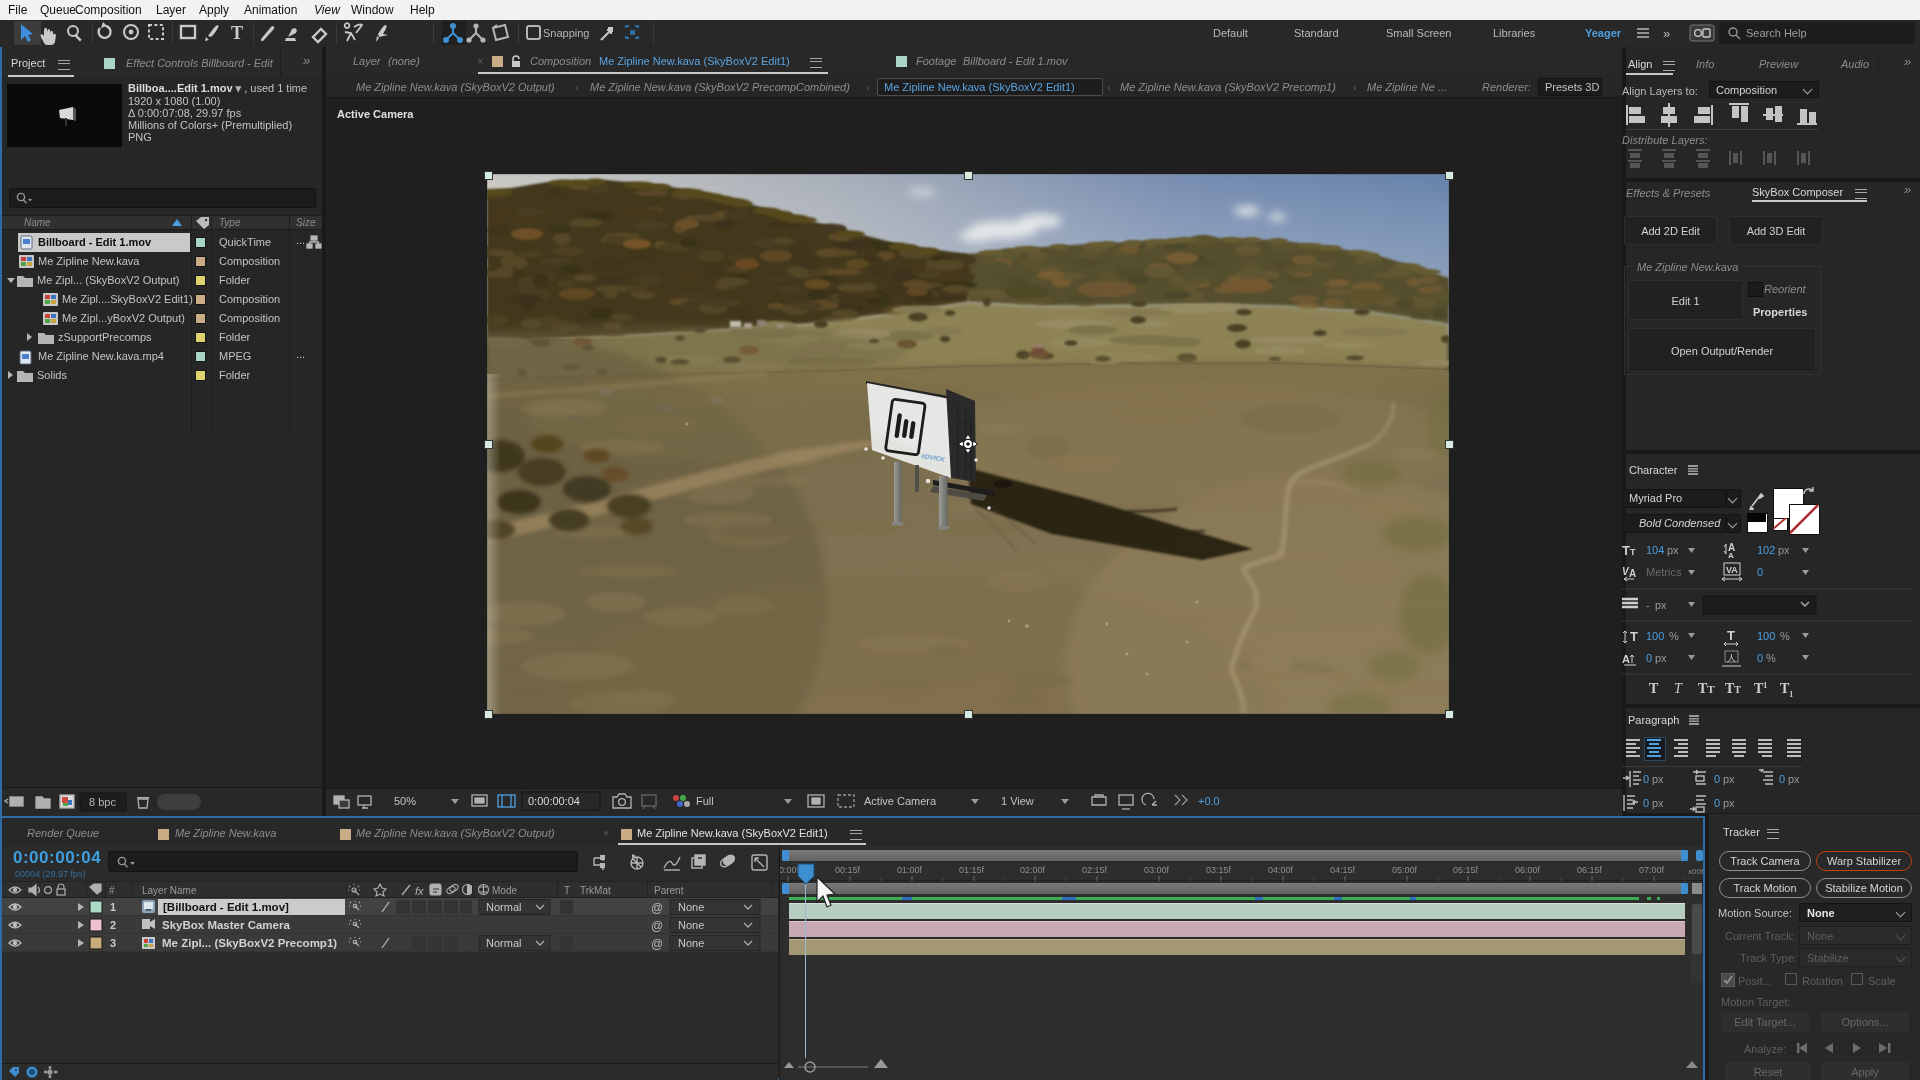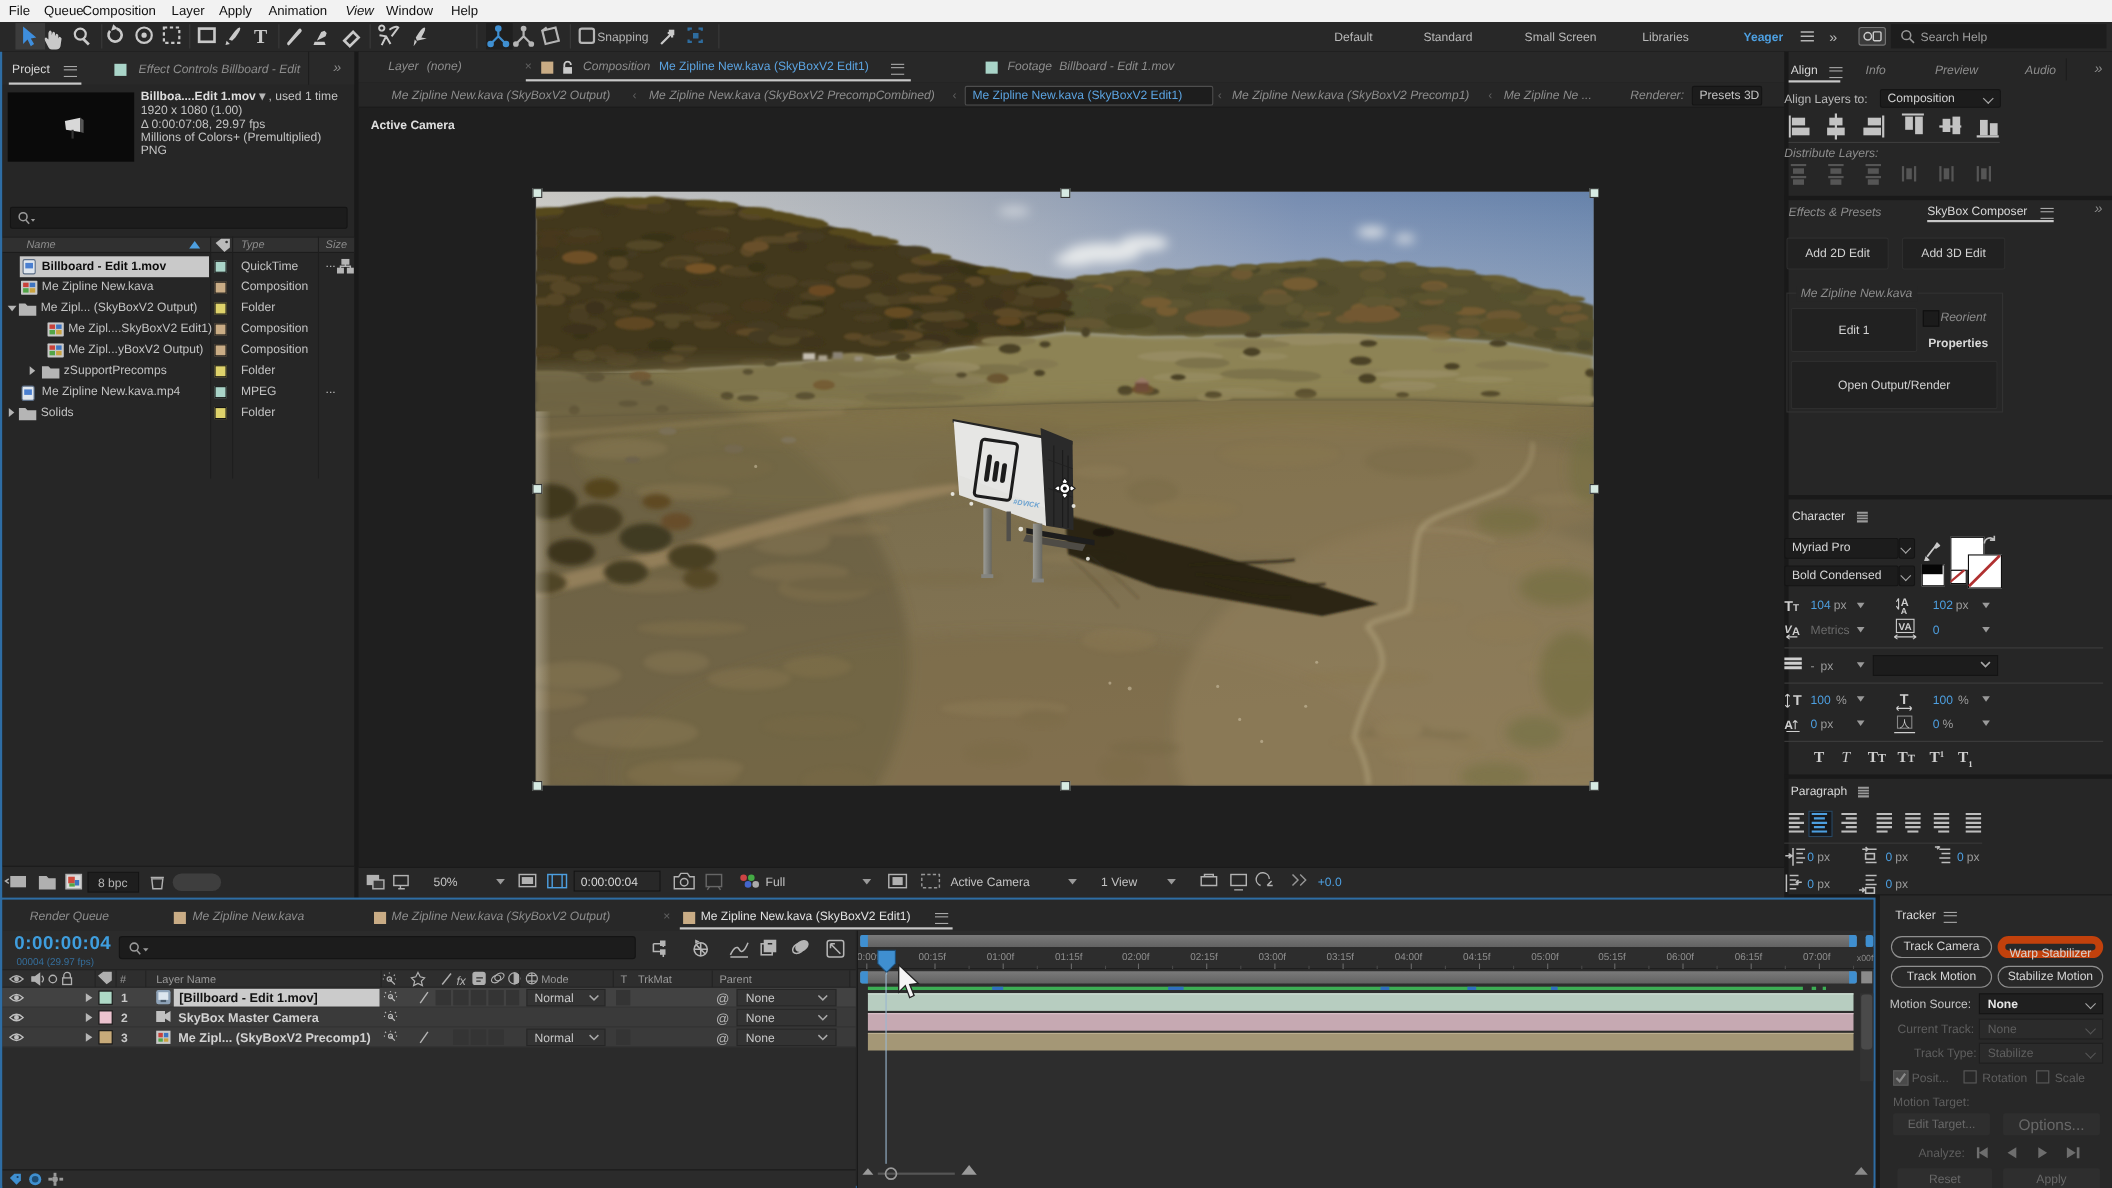--- a/index.html
+++ b/index.html
@@ -1121,21 +1121,21 @@
     </svg>
 <div class="ab" style="left:147px;top:441px;width:29px;height:29px;background:#fff;border:1px solid #0e0e0e;"></div>
 <div class="ab" style="left:163px;top:457px;width:29px;height:29px;background:#fff;border:1px solid #0e0e0e;"></div>
 <svg class="ab" style="left:163px;top:457px;" width="30" height="30">
       <path d="M1 29 L29 1" stroke="#b03030" stroke-width="2.5"></path>
     </svg>
 <svg class="ab" style="left:176px;top:438px;" width="14" height="12">
       <path d="M2 9 a5 5 0 0 1 9 -3 M11 2 v4 h-4" stroke="#bdbdbd" stroke-width="1.5" fill="none"></path>
     </svg>
 <div class="well" style="left:-4px;top:467px;width:104px;height:19px;"></div>
-<span class="tx" style="left:3px;top:469px;color:#d6d6d6;">Bold Condensed</span>
+<span class="tx" style="left:13px;top:469px;color:#d6d6d6;font-style:italic;">Bold Condensed</span>
 <div class="well" style="left:100px;top:467px;width:15px;height:19px;"></div>
     <div class="chev" style="left:103px;top:473px;"></div>
 <div class="ab" style="left:121px;top:466px;width:19px;height:18px;background:#fff;border:1px solid #0e0e0e;"></div>
 <div class="ab" style="left:121px;top:466px;width:19px;height:9px;background:#060606;"></div>
 <div class="ab" style="left:147px;top:471px;width:13px;height:11px;background:#fff;border:1px solid #0e0e0e;"></div>
 <svg class="ab" style="left:147px;top:471px;" width="14" height="12">
       <path d="M0 11 L13 0" stroke="#b03030" stroke-width="2"></path>
     </svg>
 <svg class="ab" style="left:-4px;top:494px;" width="298" height="160" viewBox="0 0 298 160">
 <g font-size="11" font-family="Liberation Sans,sans-serif">
@@ -1574,21 +1574,21 @@
         <rect x="36" y="4.7" width="3.4" height="2.6"></rect>
         <rect x="46" y="4.7" width="3.4" height="2.6"></rect>
       </g>
 </svg>
 </div>
 
 <div class="ab" id="tracker" style="left:1709px;top:814px;width:211px;height:266px;background:#282828;">
 <span class="tx" style="left:14px;top:11px;color:#d8d8d8;">Tracker</span>
 <div class="ham" style="left:58px;top:15px;"></div>
 <div class="ab" style="left:10px;top:37px;width:92px;height:20px;border:1px solid #8f8f8f;border-radius:10px;box-sizing:border-box;color:#d5d5d5;font-size:11px;text-align:center;line-height:18px;">Track Camera</div>
-<div class="ab" style="left:107px;top:37px;width:96px;height:20px;border:7px solid #c2410c;border-radius:10px;box-sizing:border-box;color:#d5d5d5;font-size:11px;text-align:center;line-height:18px;">Warp Stabilizer</div>
+<div class="ab" style="left:107px;top:37px;width:96px;height:20px;border:1px solid #c2410c;border-radius:10px;box-sizing:border-box;color:#d5d5d5;font-size:11px;text-align:center;line-height:18px;">Warp Stabilizer</div>
 <div class="ab" style="left:10px;top:64px;width:92px;height:20px;border:1px solid #8f8f8f;border-radius:10px;box-sizing:border-box;color:#d5d5d5;font-size:11px;text-align:center;line-height:18px;">Track Motion</div>
 <div class="ab" style="left:107px;top:64px;width:96px;height:20px;border:1px solid #8f8f8f;border-radius:10px;box-sizing:border-box;color:#d5d5d5;font-size:11px;text-align:center;line-height:18px;">Stabilize Motion</div>
 <span class="tx" style="left:9px;top:92px;">Motion Source:</span>
 <div class="ab" style="left:90px;top:89px;width:113px;height:19px;background:#1f1f1f;border:1px solid #141414;box-sizing:border-box;"></div>
 <span class="tx" style="left:98px;top:92px;color:#e5e5e5;font-weight:bold;">None</span>
 <div class="chev" style="left:188px;top:95px;"></div>
 <span class="tx vdim" style="left:16px;top:115px;">Current Track:</span>
 <div class="ab" style="left:90px;top:112px;width:113px;height:19px;background:#2b2b2b;border:1px solid #1f1f1f;box-sizing:border-box;"></div>
 <span class="tx vdim" style="left:98px;top:115px;">None</span>
 <div class="chev" style="left:188px;top:118px;border-color:#555;"></div>
@@ -1600,21 +1600,21 @@
 <svg class="ab" style="left:13px;top:160px;" width="12" height="12">
       <path d="M2 6 l3 3 l5 -7" stroke="#8a8a8a" stroke-width="2" fill="none"></path>
     </svg>
 <span class="tx vdim" style="left:29px;top:160px;">Posit...</span>
 <div class="ab" style="left:76px;top:159px;width:12px;height:12px;border:1.5px solid #5a5a5a;box-sizing:border-box;"></div>
 <span class="tx vdim" style="left:93px;top:160px;">Rotation</span>
 <div class="ab" style="left:142px;top:159px;width:12px;height:12px;border:1.5px solid #5a5a5a;box-sizing:border-box;"></div>
 <span class="tx vdim" style="left:159px;top:160px;">Scale</span>
 <span class="tx vdim" style="left:12px;top:181px;">Motion Target:</span>
 <div class="ab" style="left:12px;top:198px;width:88px;height:20px;background:#2e2e2e;border-radius:2px;color:#686868;font-size:11px;text-align:center;line-height:20px;">Edit Target...</div>
-<div class="ab" style="left:112px;top:198px;width:88px;height:20px;background:#2e2e2e;border-radius:2px;color:#686868;font-size:14px;text-align:center;line-height:20px;">Options...</div>
+<div class="ab" style="left:112px;top:198px;width:88px;height:20px;background:#2e2e2e;border-radius:2px;color:#686868;font-size:11px;text-align:center;line-height:20px;">Options...</div>
 <span class="tx vdim" style="left:35px;top:228px;">Analyze:</span>
 <svg class="ab" style="left:88px;top:228px;" width="110" height="13" viewBox="0 0 110 13">
 <g fill="#6e6e6e">
 <path d="M10 1 l-8 5 l8 5 Z"></path>
         <rect x="0" y="1" width="2.4" height="10"></rect>
 <path d="M36 1 l-8 5 l8 5 Z"></path>
 <path d="M56 1 l8 5 l-8 5 Z"></path>
 <path d="M82 1 l8 5 l-8 5 Z"></path>
         <rect x="91" y="1" width="2.4" height="10"></rect>
 </g>

